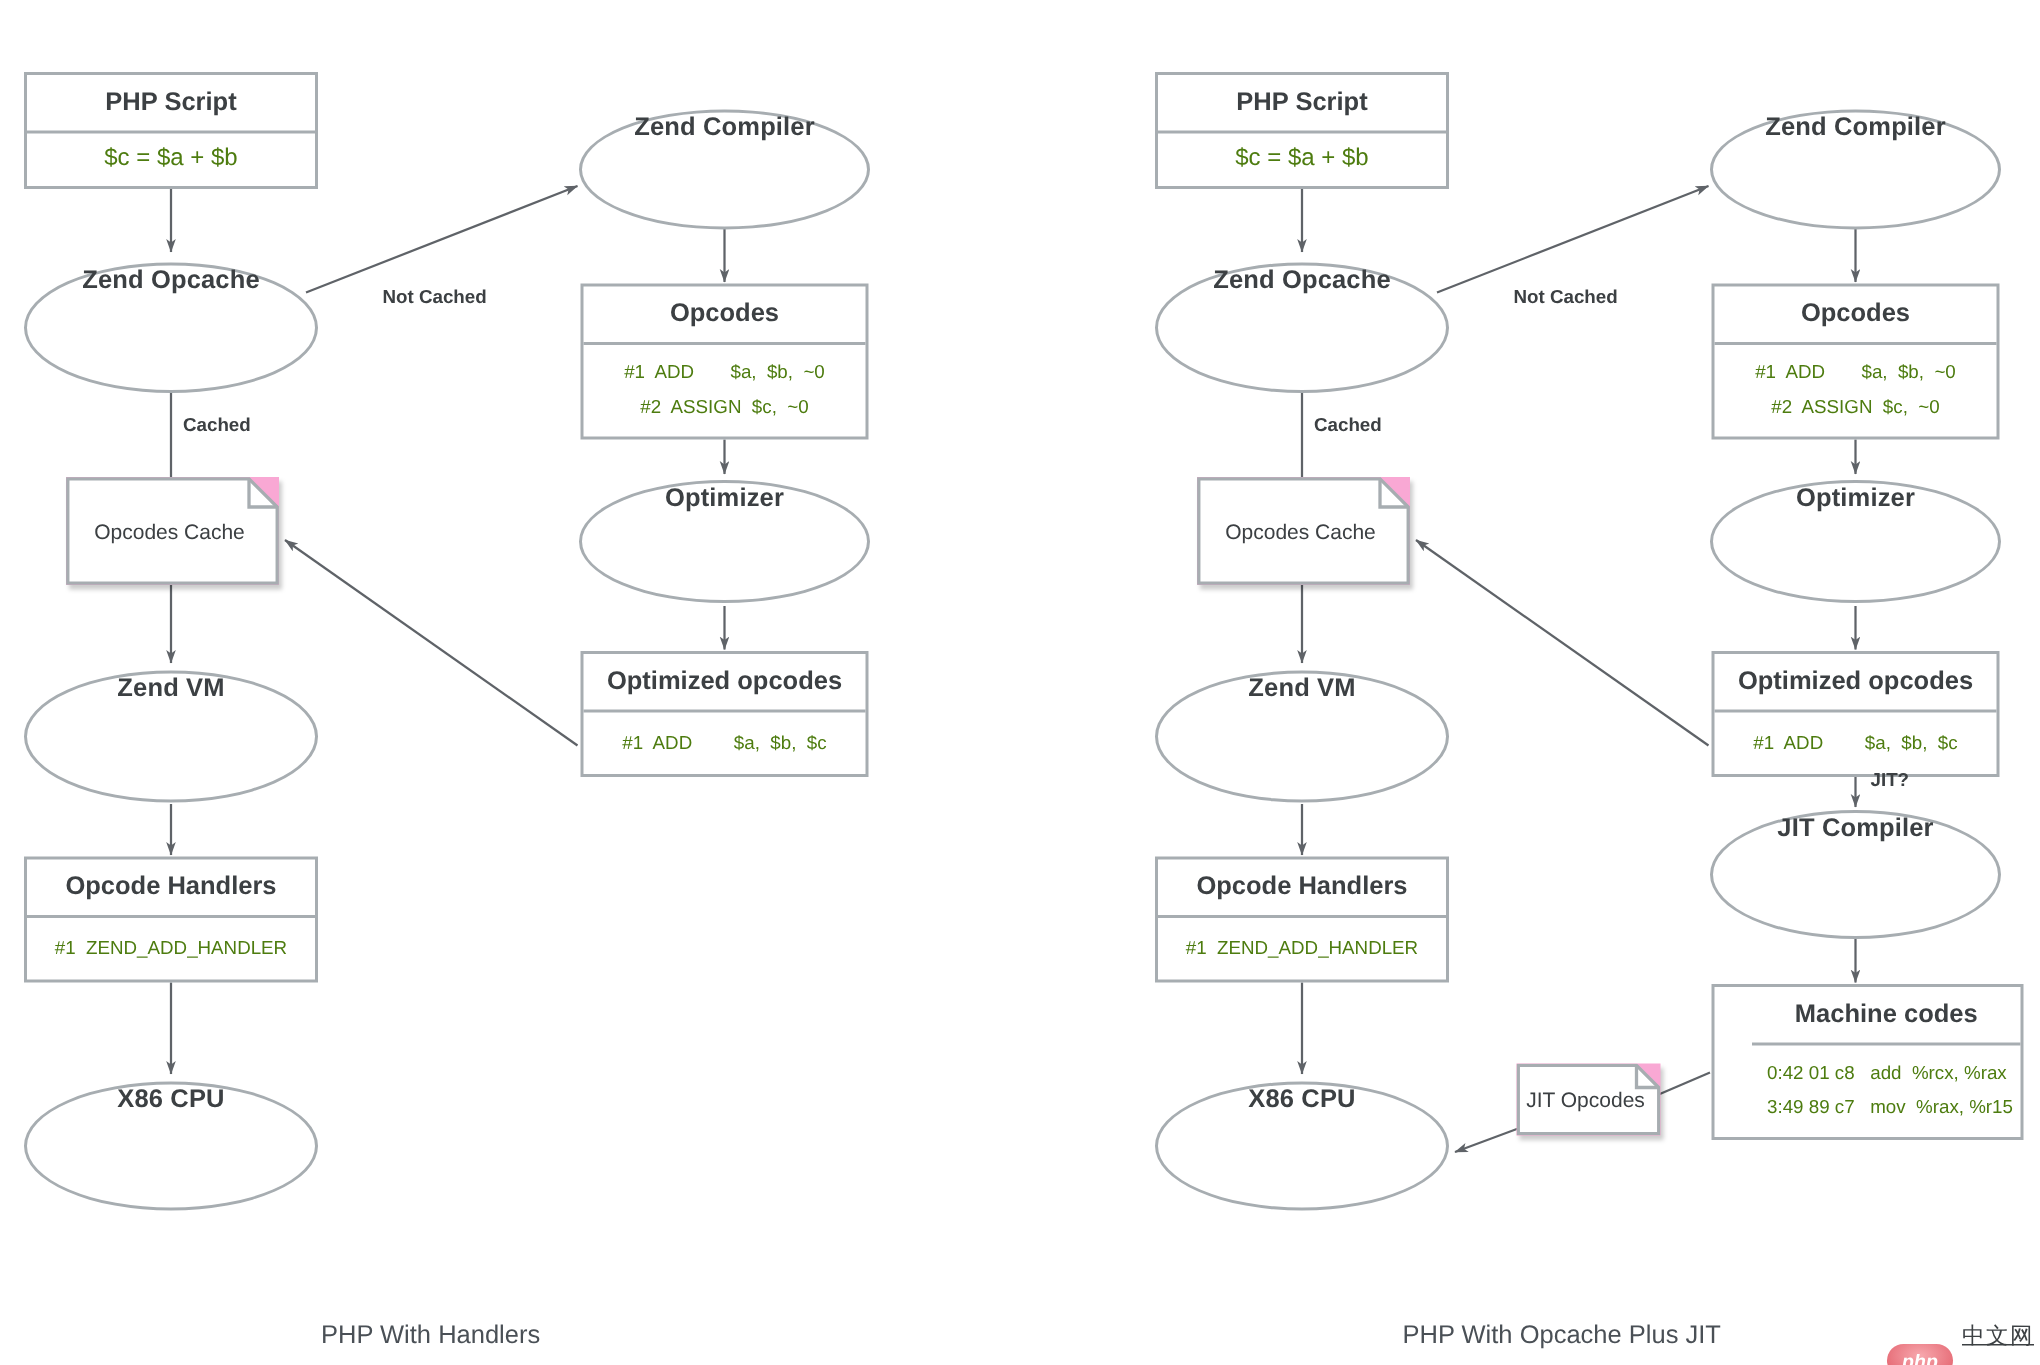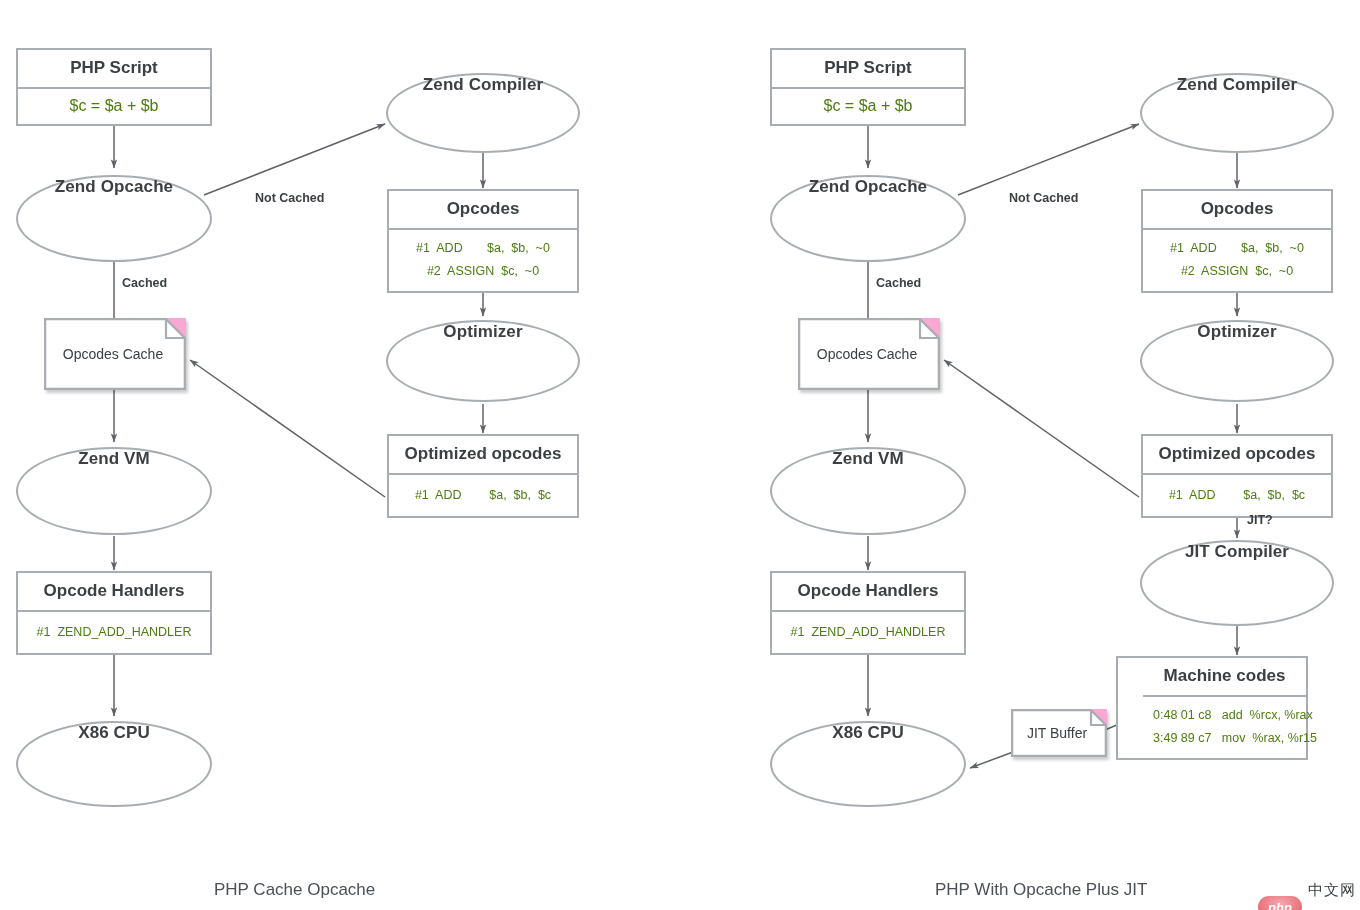--- a/index.html
+++ b/index.html
@@ -59,21 +59,21 @@
   .watermark{position:absolute;display:flex;align-items:center;gap:6px;}
   .wm-badge{
     width:44px;height:22px;border-radius:11px;
     background:radial-gradient(ellipse at 50% 35%, #f7a8ae 0%, #e8727c 70%, #de5b67 100%);
     display:flex;align-items:center;justify-content:center;
     color:#ffffff;font-size:13px;font-weight:bold;font-style:italic;
     font-family:"Liberation Sans","DejaVu Sans",sans-serif;
     line-height:1;
     margin-top:34px;
   }
-  .wm-text{font-size:15px;color:#3c4043;letter-spacing:1px;}
+  .wm-text{font-size:15px;color:#3c4043;letter-spacing:1px;text-decoration:underline;}
 </style>
 </head>
 <body>
 
 <div id="canvas">
 
   <svg class="edges" viewBox="0 0 1360 910">
     <defs>
       <marker id="ah" markerWidth="10" markerHeight="10" refX="8.6" refY="3.2" orient="auto" markerUnits="userSpaceOnUse">
         <path d="M0,0 L9,3.2 L0,6.4 L2.2,3.2 z" fill="#5f6368"></path>
@@ -220,34 +220,34 @@
       <div class="row">#1  ADD        $a,  $b,  $c</div>
     </div>
   </div>
 
   <div class="edge-label" style="left:1247px;top:513px;">JIT?</div>
 
   <div class="node ellipse" style="left:1140px;top:540px;width:194px;height:86px;">
     <span>JIT Compiler</span>
   </div>
 
-  <div class="node tbl" style="left:1116px;top:656px;width:192px;padding-left:25px;">
+  <div class="node tbl" style="left:1141px;top:656px;width:208px;padding-left:25px;">
     <div class="hdr">Machine codes</div>
     <div class="body">
-      <div class="row">0:48 01 c8   add  %rcx, %rax</div>
+      <div class="row">0:42 01 c8   add  %rcx, %rax</div>
       <div class="row">3:49 89 c7   mov  %rax, %r15</div>
     </div>
   </div>
 
   <div class="note" style="left:1011px;top:709px;width:96px;height:48px;">
     <svg width="96" height="48" viewBox="0 0 96 48">
       <path d="M1.2,1.2 H80 L94.8,16 V46.8 H1.2 Z" fill="#ffffff" stroke="#a7adb1" stroke-width="2.2" stroke-linejoin="miter"></path>
       <path d="M80,1.2 V16 H94.8" fill="none" stroke="#a7adb1" stroke-width="2.2"></path>
     </svg>
-    <div class="label">JIT Buffer</div>
+    <div class="label">JIT Opcodes</div>
   </div>
 
   <div class="note" style="left:798px;top:318px;width:142px;height:72px;">
     <svg width="142" height="72" viewBox="0 0 142 72">
       <path d="M1.2,1.2 H122 L140.8,20 V70.8 H1.2 Z" fill="#ffffff" stroke="#a7adb1" stroke-width="2.2" stroke-linejoin="miter"></path>
       <path d="M122,1.2 V20 H140.8" fill="none" stroke="#a7adb1" stroke-width="2.2"></path>
     </svg>
     <div class="label">Opcodes Cache</div>
   </div>
 
@@ -259,21 +259,21 @@
     <div class="hdr">Opcode Handlers</div>
     <div class="body">
       <div class="row">#1  ZEND_ADD_HANDLER</div>
     </div>
   </div>
 
   <div class="node ellipse" style="left:770px;top:721px;width:196px;height:86px;">
     <span>X86 CPU</span>
   </div>
 
-  <div class="caption" style="left:214px;top:880px;">PHP Cache Opcache</div>
+  <div class="caption" style="left:214px;top:880px;">PHP With Handlers</div>
   <div class="caption" style="left:935px;top:880px;">PHP With Opcache Plus JIT</div>
 
   <div class="watermark" style="left:1258px;top:862px;">
     <span class="wm-badge">php</span>
     <span class="wm-text">中文网</span>
   </div>
 
 </div>
 
 </body></html>

